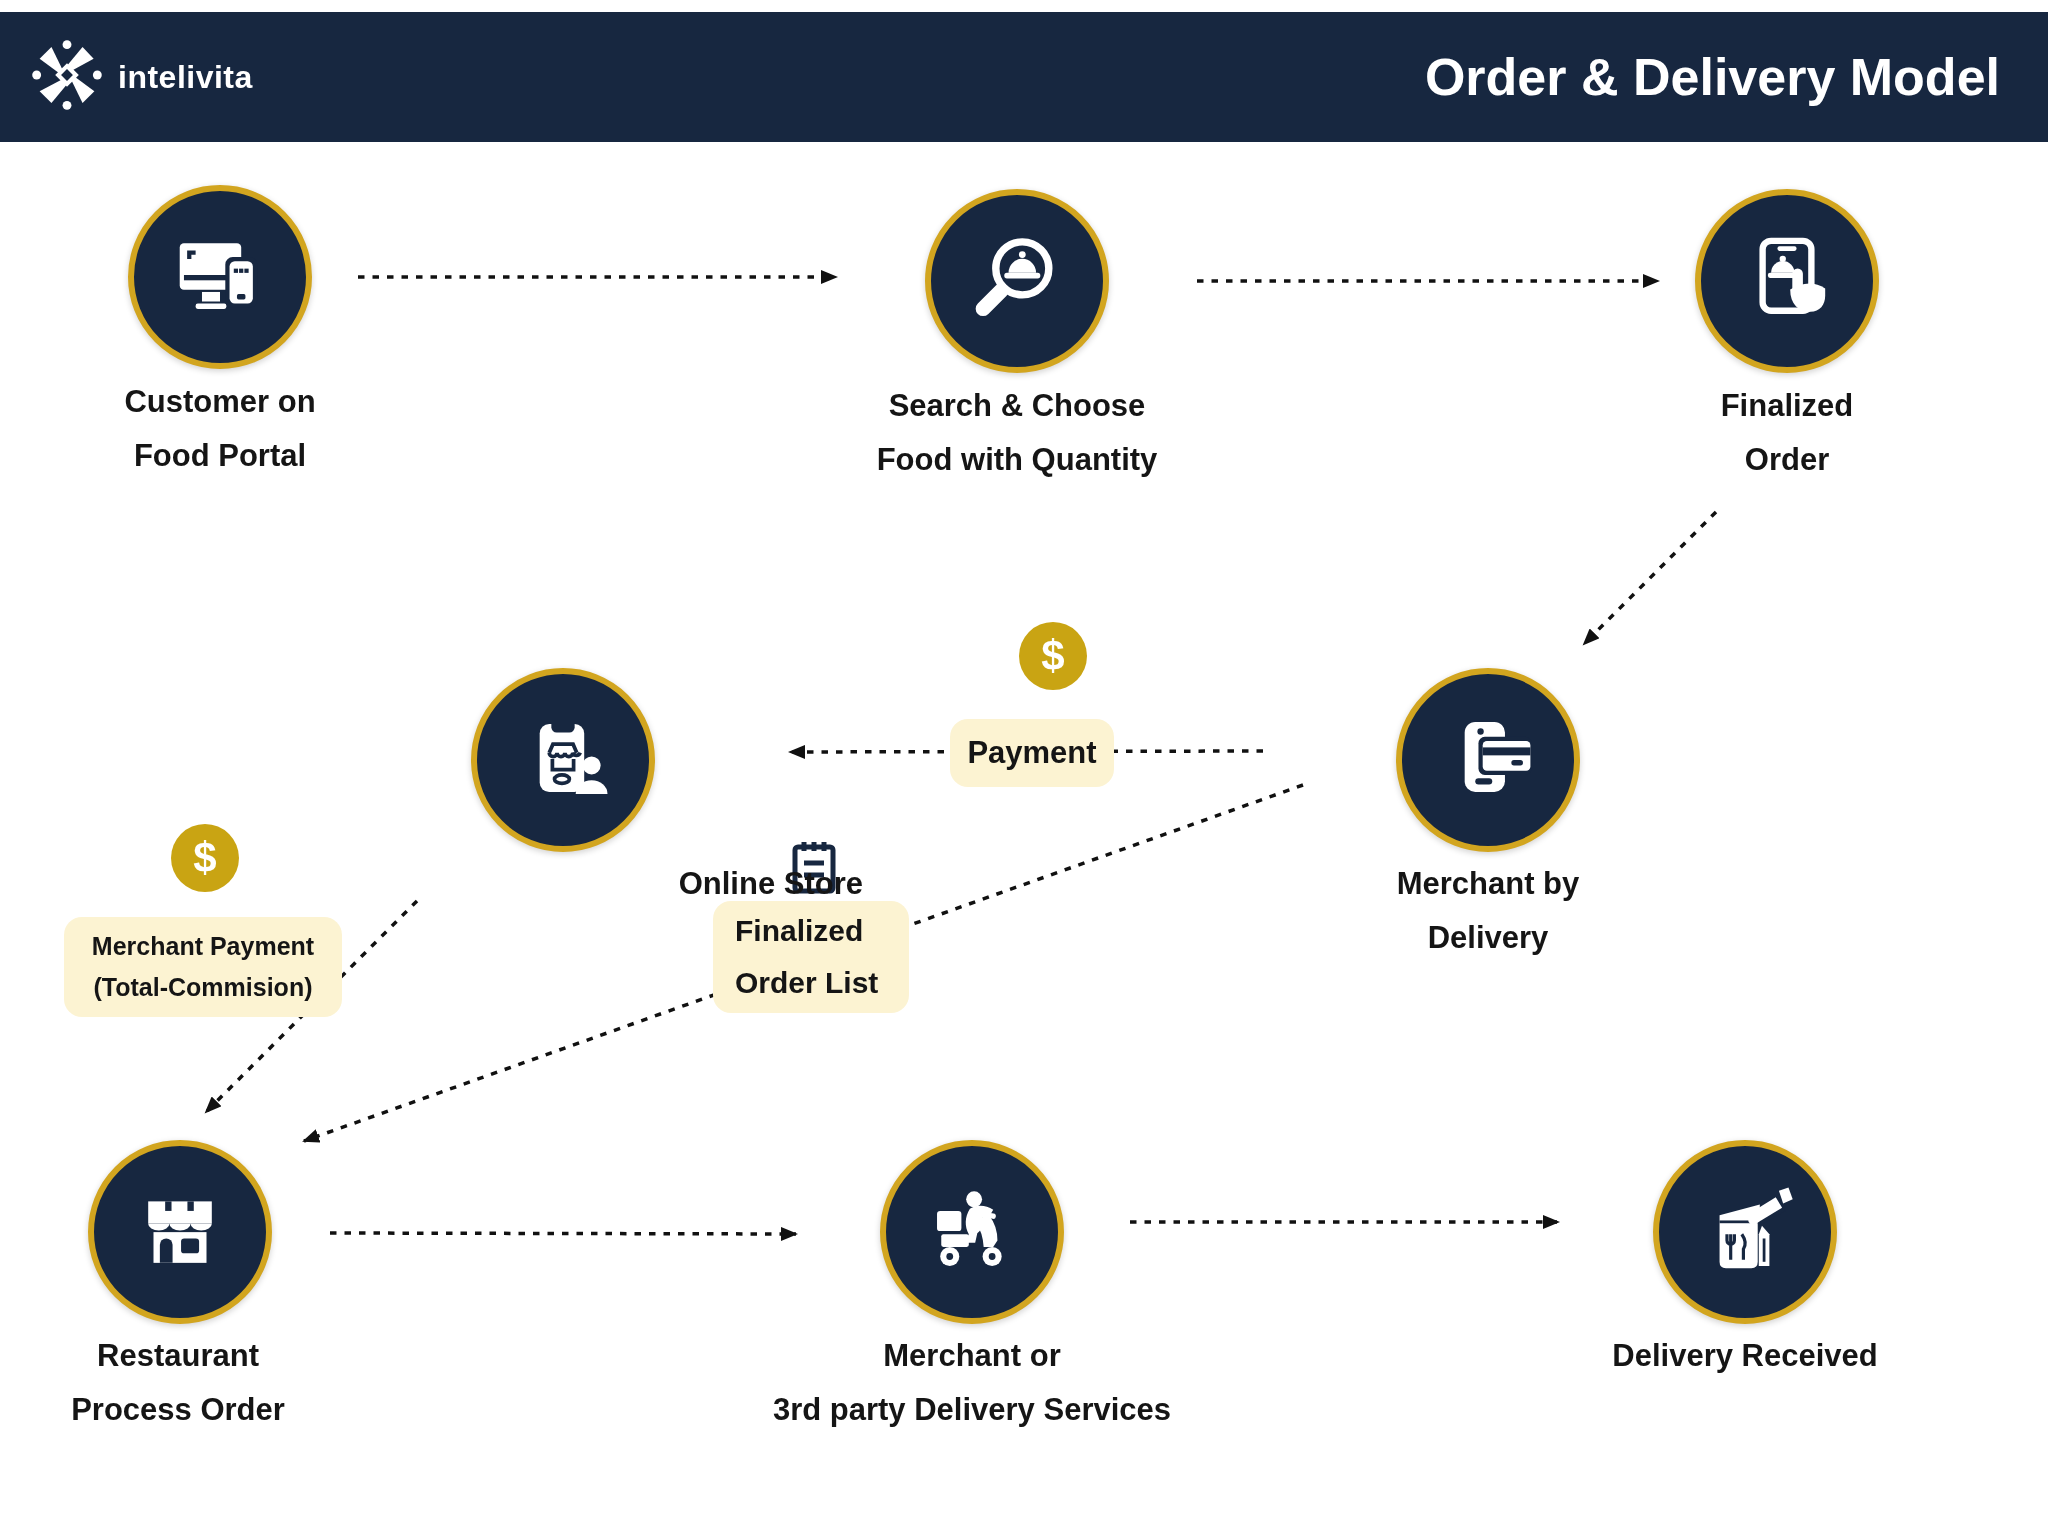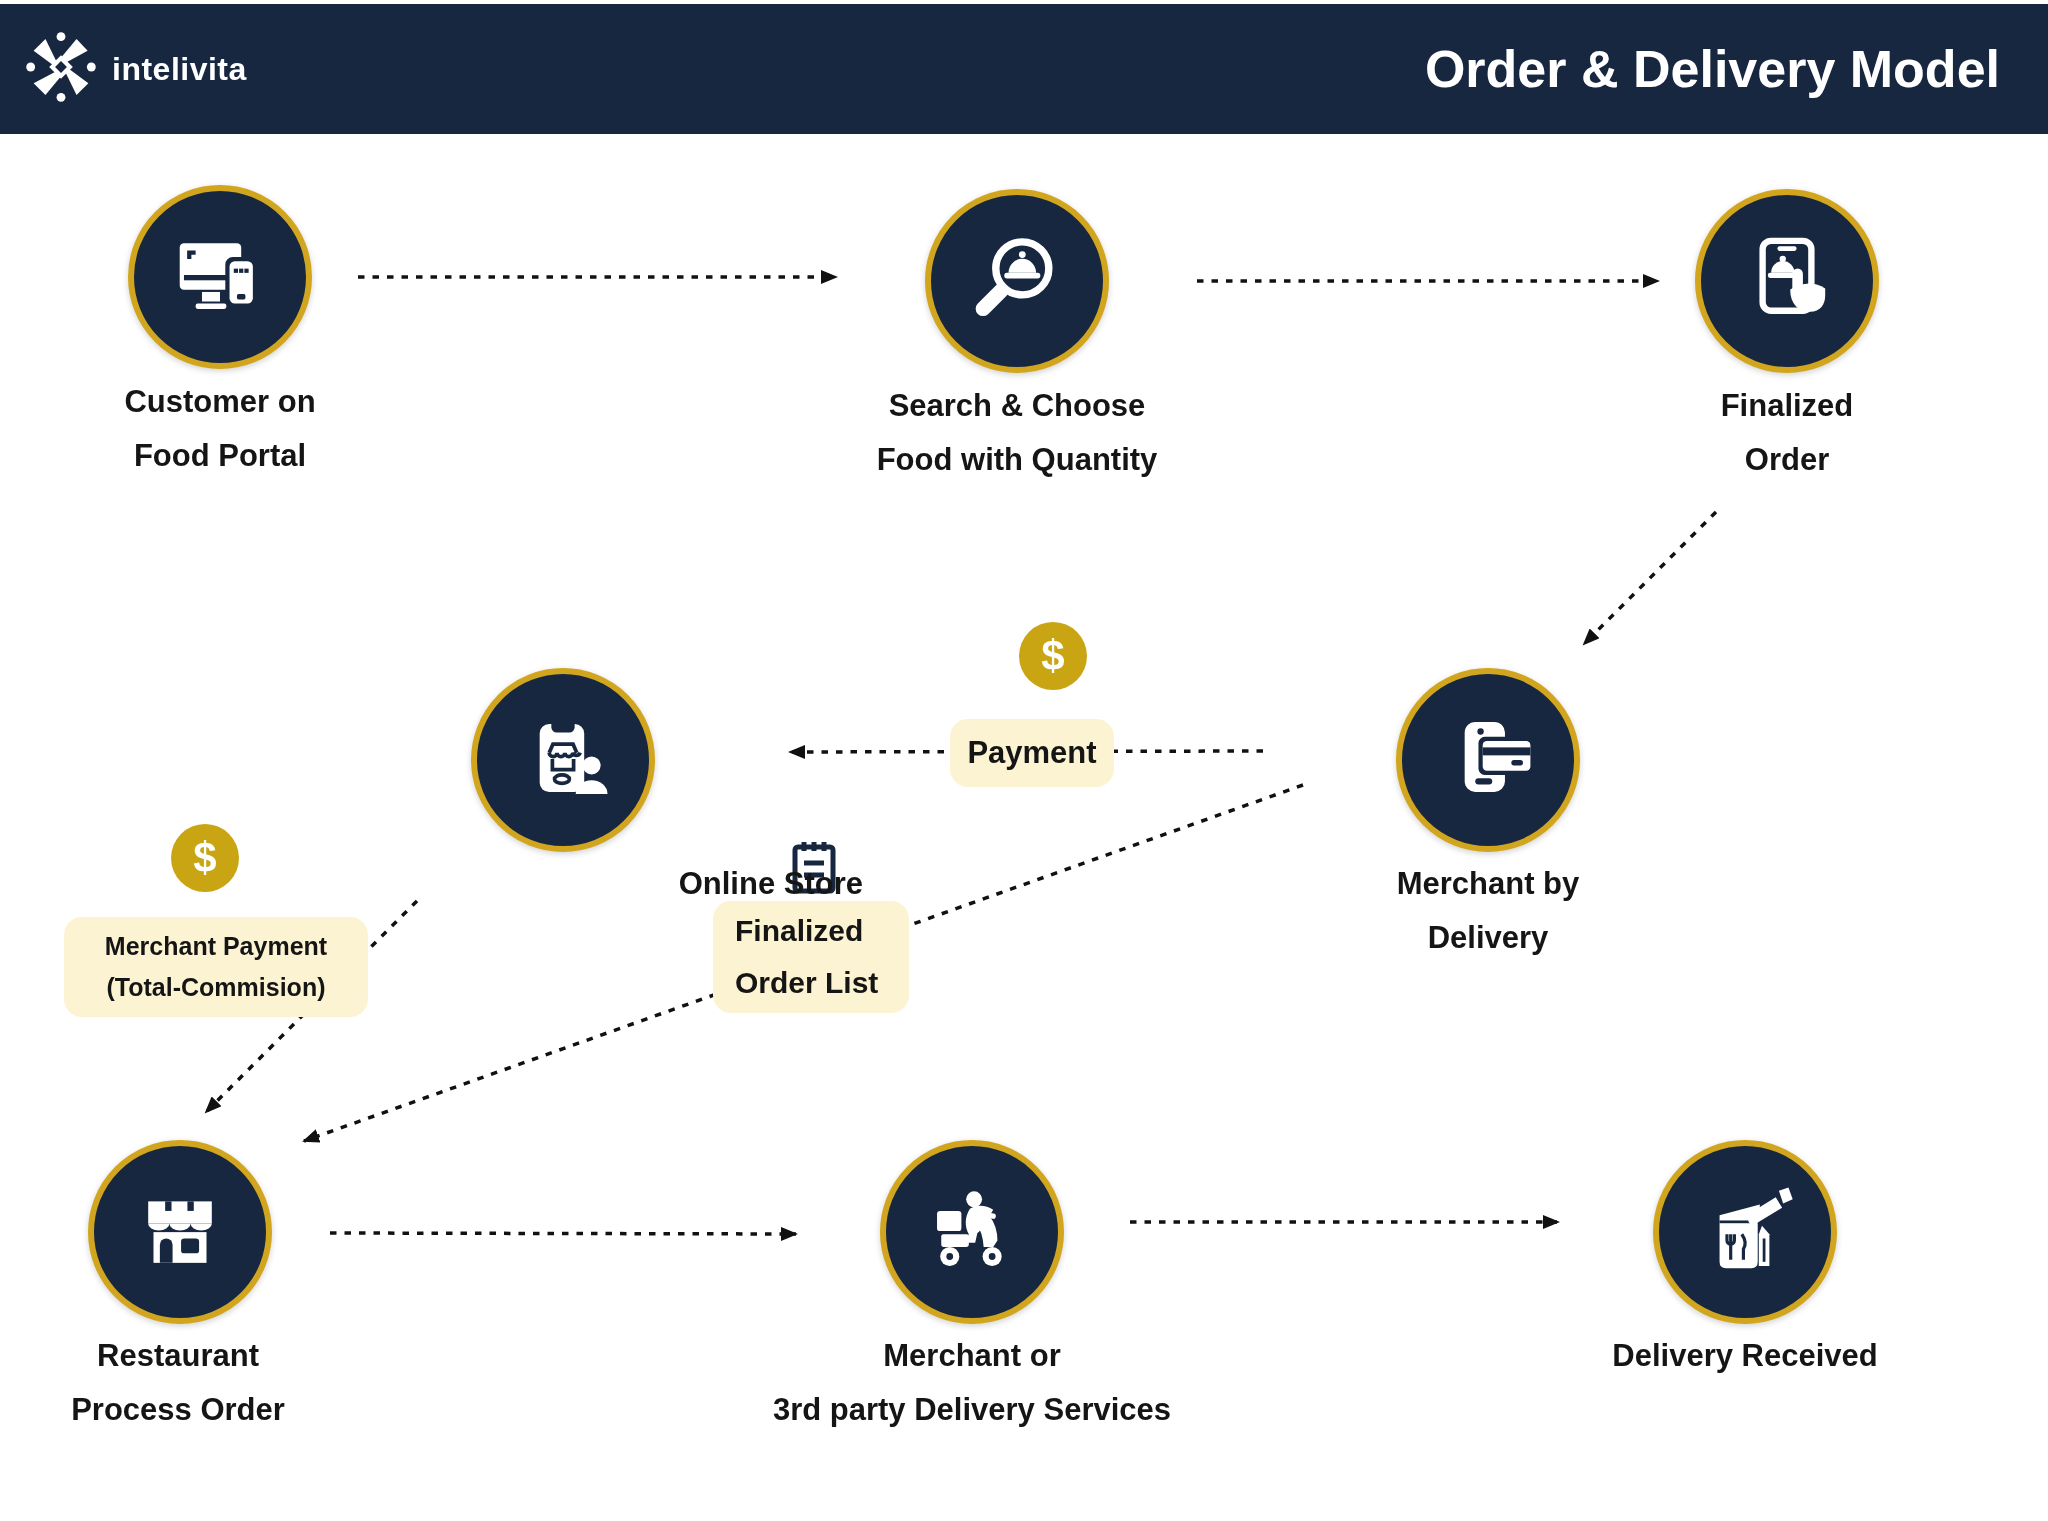--- a/index.html
+++ b/index.html
@@ -1,36 +1,36 @@
 <!DOCTYPE html>
 <html><head>
 <meta charset="utf-8">
 <style>
   html,body{margin:0;padding:0;background:#ffffff;}
   body{width:2048px;height:1521px;position:relative;overflow:hidden;
        font-family:"Liberation Sans", sans-serif;}
   
-  .header{position:absolute;left:0;top:4px;width:2048px;height:130px;background:#172740;
+  .header{position:absolute;left:0;top:12px;width:2048px;height:130px;background:#172740;
           display:flex;align-items:center;justify-content:space-between;box-sizing:border-box;
-          padding:0 48px 0 24px;}
+          padding:0 48px 0 30px;}
   .brand{display:flex;align-items:center;gap:14px;}
   .brand-text{color:#ffffff;font-size:32px;font-weight:700;letter-spacing:.5px;}
   .header-title{color:#ffffff;font-size:52px;font-weight:700;}
   
   .circle{position:absolute;width:184px;height:184px;border-radius:50%;background:#172740;
           border:6px solid #D2A51F;box-sizing:border-box;display:flex;align-items:center;
           justify-content:center;box-shadow:0 2px 6px rgba(0,0,0,.18);}
   .node-label{position:absolute;width:600px;text-align:center;font-size:31px;font-weight:700;
               color:#151515;line-height:54px;}
   
   .tag{position:absolute;background:#FCF3D2;border-radius:18px;color:#151515;font-weight:700;
        display:flex;flex-direction:column;align-items:center;justify-content:center;box-sizing:border-box;}
   .tag-payment{left:950px;top:719px;width:164px;height:68px;font-size:31px;}
   .tag-folist{left:713px;top:901px;width:196px;height:112px;font-size:30px;line-height:52px;align-items:flex-start;padding-left:22px;}
-  .tag-merchpay{left:64px;top:917px;width:304px;height:100px;font-size:25px;line-height:41px;}
+  .tag-merchpay{left:64px;top:917px;width:278px;height:100px;font-size:25px;line-height:41px;}
   
   .coin{position:absolute;width:68px;height:68px;border-radius:50%;background:#C9A413;color:#ffffff;
         display:flex;align-items:center;justify-content:center;font-size:42px;font-weight:700;}
   .arrows{position:absolute;left:0;top:0;}
   .dash{stroke:#111111;stroke-width:3.5;stroke-dasharray:6.5 8;marker-end:url(#ah);}
   .iconbox{position:absolute;}
 </style>
 </head>
 <body>
 

